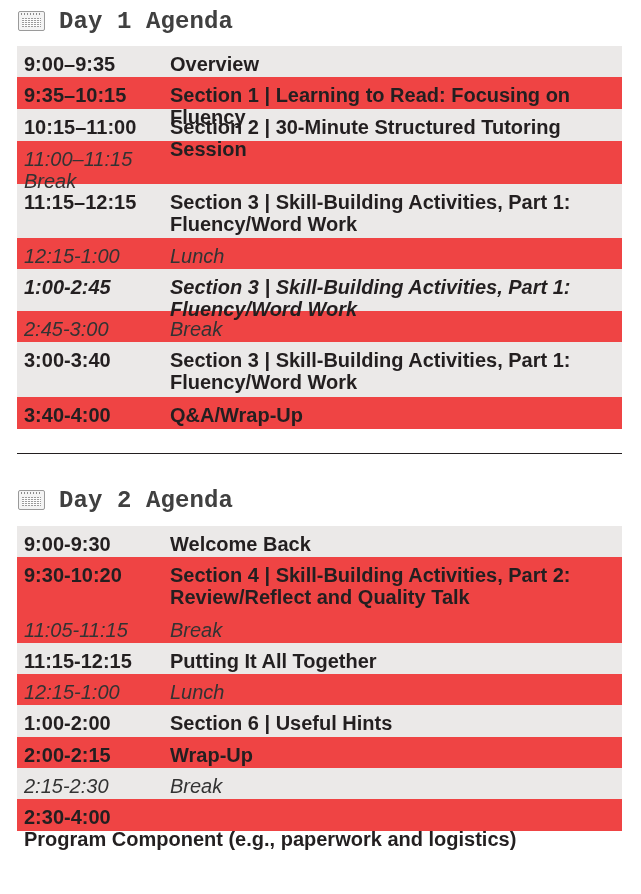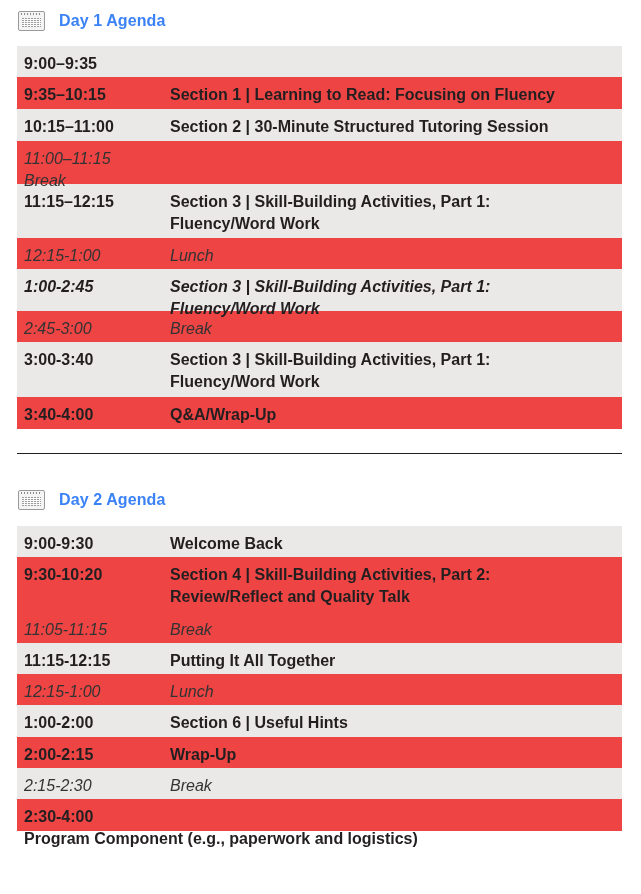--- a/index.html
+++ b/index.html
@@ -21,26 +21,26 @@
   }
   .cal-icon::after {
     content: ""; position: absolute; left: 3px; right: 3px; top: 6px; bottom: 3px;
     background:
       repeating-linear-gradient(90deg, #8c8c8c 0 2px, transparent 2px 3px),
       repeating-linear-gradient(0deg, transparent 0 1px, #ffffff 1px 2px);
     background-blend-mode: lighten;
     opacity: 0.85;
   }
   .day-title {
-    font-size: 16px; font-weight: bold; color: #3b82f6; letter-spacing: 0.1px;
+    font-size: 24px; font-weight: bold; color: #404040; letter-spacing: 0.1px; font-family: Liberation Mono, monospace;
   }
   .agenda { position: absolute; left: 17px; width: 605px; }
   .row {
     display: flex; box-sizing: border-box; padding: 7px 0 0 7px;
-    font-size: 16px; line-height: 22px; font-weight: bold;
+    font-size: 20px; line-height: 22px; font-weight: bold;
   }
   .row.gray { background: #ebe9e8; }
   .row.white { background: #ef4444; }
   .row.italic { font-weight: normal; font-style: italic; color: #333; }
   .row .time { width: 146px; flex: none; }
   .row .desc { flex: 1; white-space: pre-line; }
   .divider {
     position: absolute; left: 17px; width: 605px; top: 453px; height: 0;
     border-top: 1.5px solid #231f20;
   }
@@ -49,20 +49,21 @@
 <body>
 
 <div class="day-header" style="top:6px;">
   <span class="cal-icon"></span>
   <span class="day-title">Day 1 Agenda</span>
 </div>
 
 <div class="agenda" style="top:46px;">
   <div class="row gray" style="height:31px;">
     <span class="time">9:00–9:35</span>
+    <span class="desc">Overview</span>
   </div>
   <div class="row white" style="height:32px;">
     <span class="time">9:35–10:15</span>
     <span class="desc">Section 1 | Learning to Read: Focusing on Fluency</span>
   </div>
   <div class="row gray" style="height:32px;">
     <span class="time">10:15–11:00</span>
     <span class="desc">Section 2 | 30-Minute Structured Tutoring Session</span>
   </div>
   <div class="row white italic" style="height:43px;flex-direction:column;">

